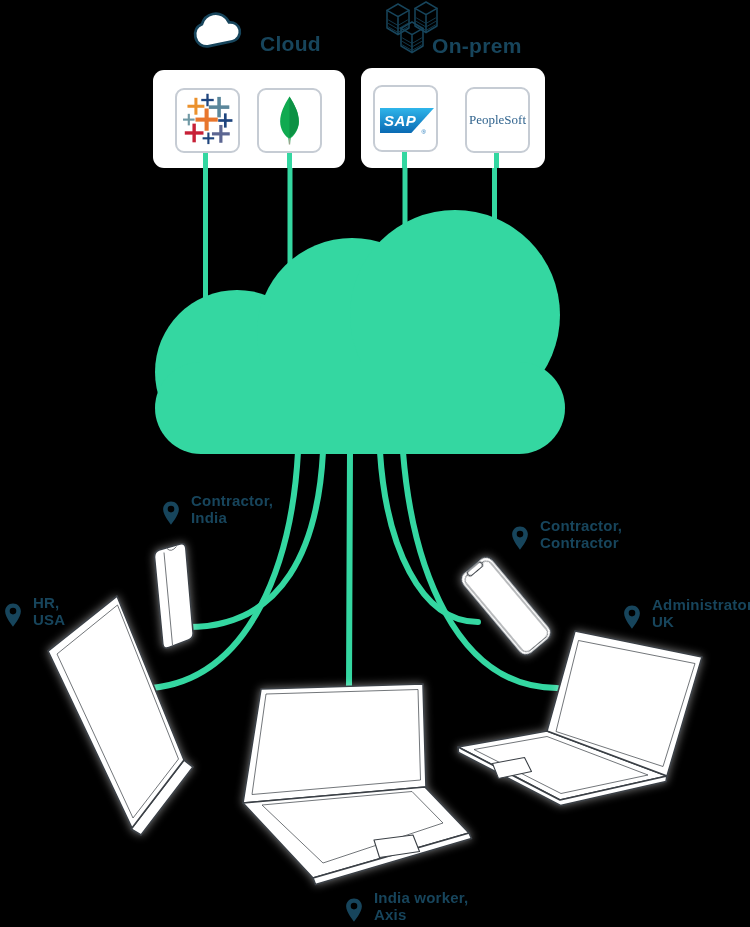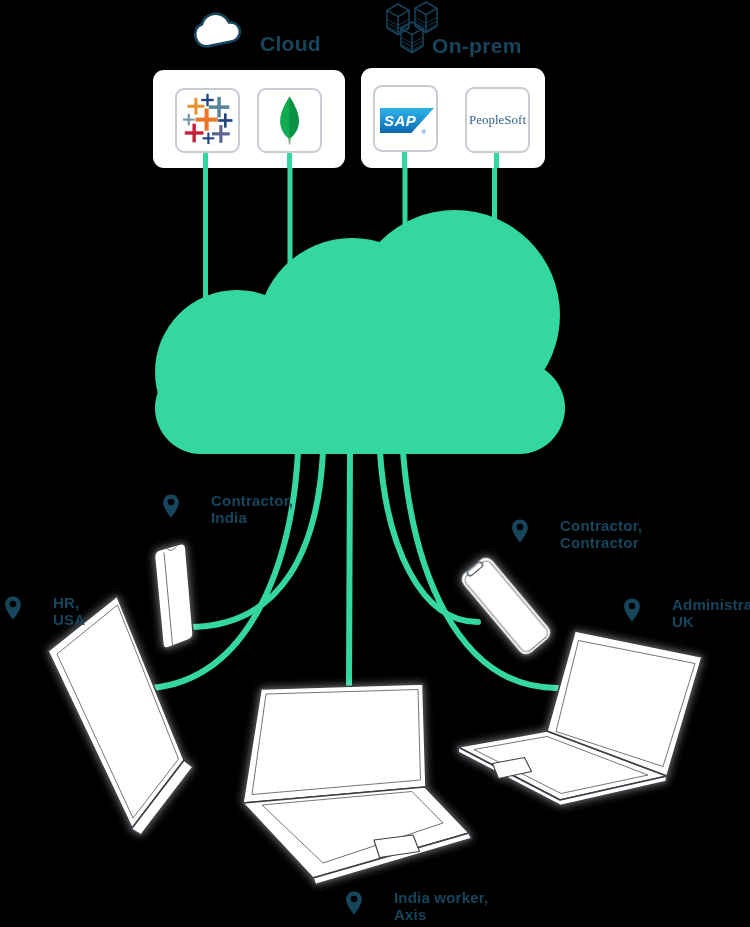--- a/index.html
+++ b/index.html
@@ -25,21 +25,21 @@
   .sap-r{position:absolute;right:10px;bottom:15px;font-size:6px;color:#0a6ab3;}
 
   .ps-text{position:absolute;inset:0;display:flex;align-items:center;justify-content:center;
            font-family:"Liberation Serif",serif;font-size:13px;color:#31648e;}
 
   
   .hub-title{position:absolute;left:252px;top:309px;width:220px;text-align:center;
              font-size:76px;line-height:76px;font-weight:700;color:#fff;letter-spacing:-1px;}
 
   
-  .ep-label{position:absolute;display:flex;align-items:flex-start;gap:20px;}
+  .ep-label{position:absolute;display:flex;align-items:flex-end;}
   .ep-label svg{flex:0 0 auto;margin-top:1px;}
   .ep-text{margin-left:11px;font-size:15px;line-height:17px;font-weight:700;
            color:#17455c;letter-spacing:.2px;}
 
   .device{filter:drop-shadow(0 0 4px rgba(255,255,255,.45));}
   .outline{fill:#fff;stroke:#3b4046;stroke-width:1.6;stroke-linejoin:round;}
   .thin{fill:none;stroke:#3b4046;stroke-width:.9;stroke-linejoin:round;opacity:.8;}
   .conn{fill:none;stroke:#34d7a1;stroke-width:6;stroke-linecap:round;}
   .topline{stroke:#34d7a1;stroke-width:5;}
   .navy{stroke:#17455c;stroke-width:1.5;stroke-linejoin:round;stroke-linecap:round;fill:none;}

